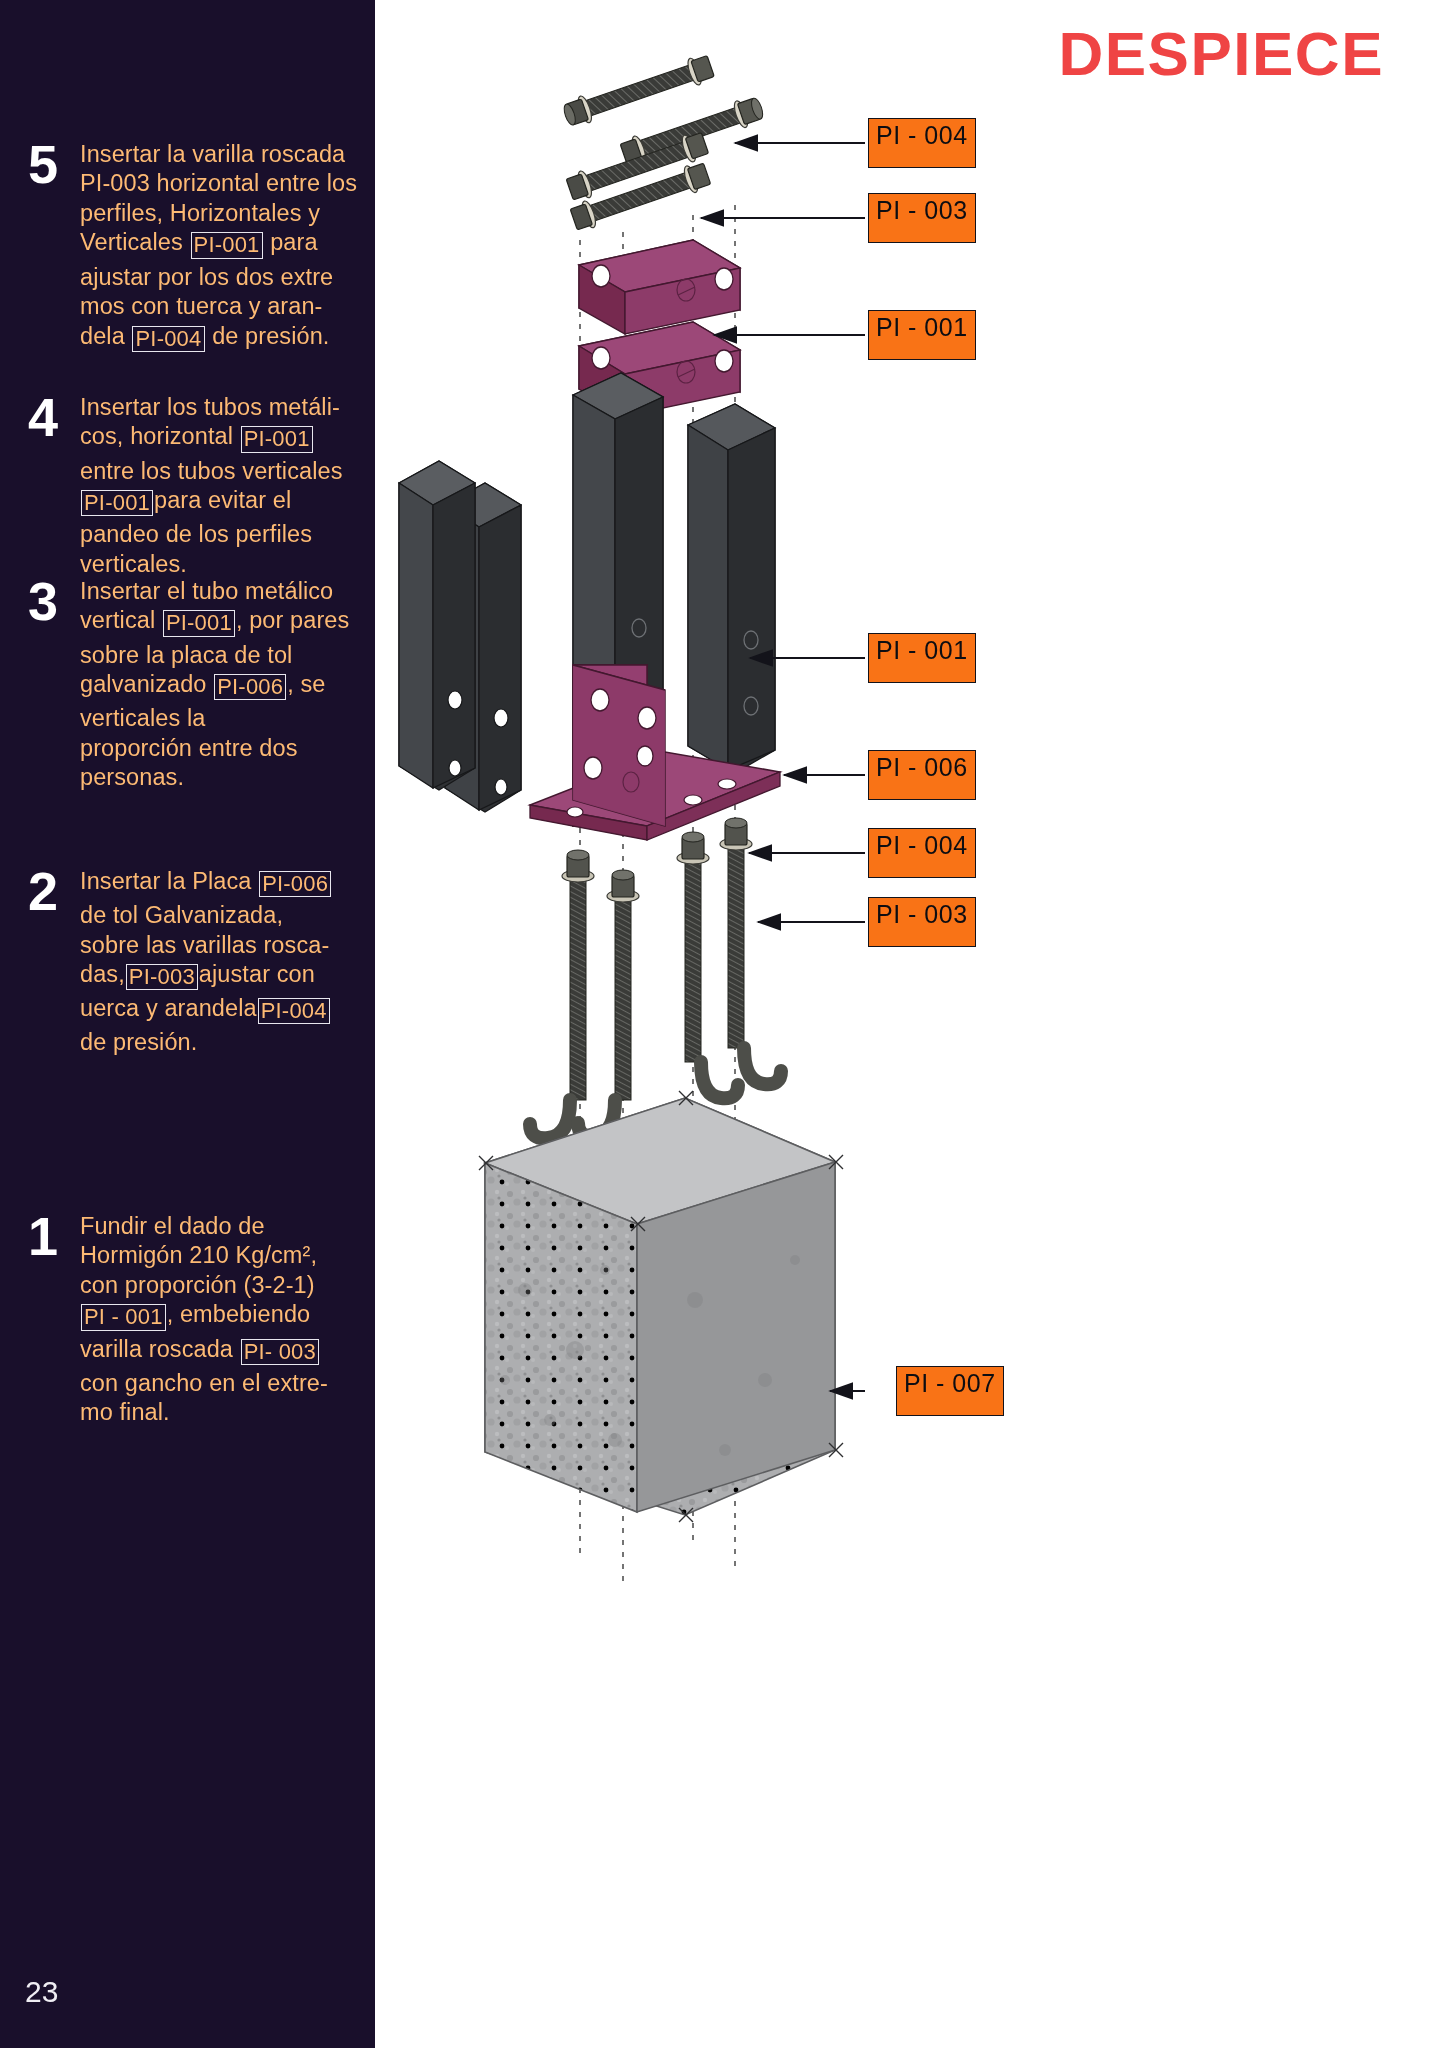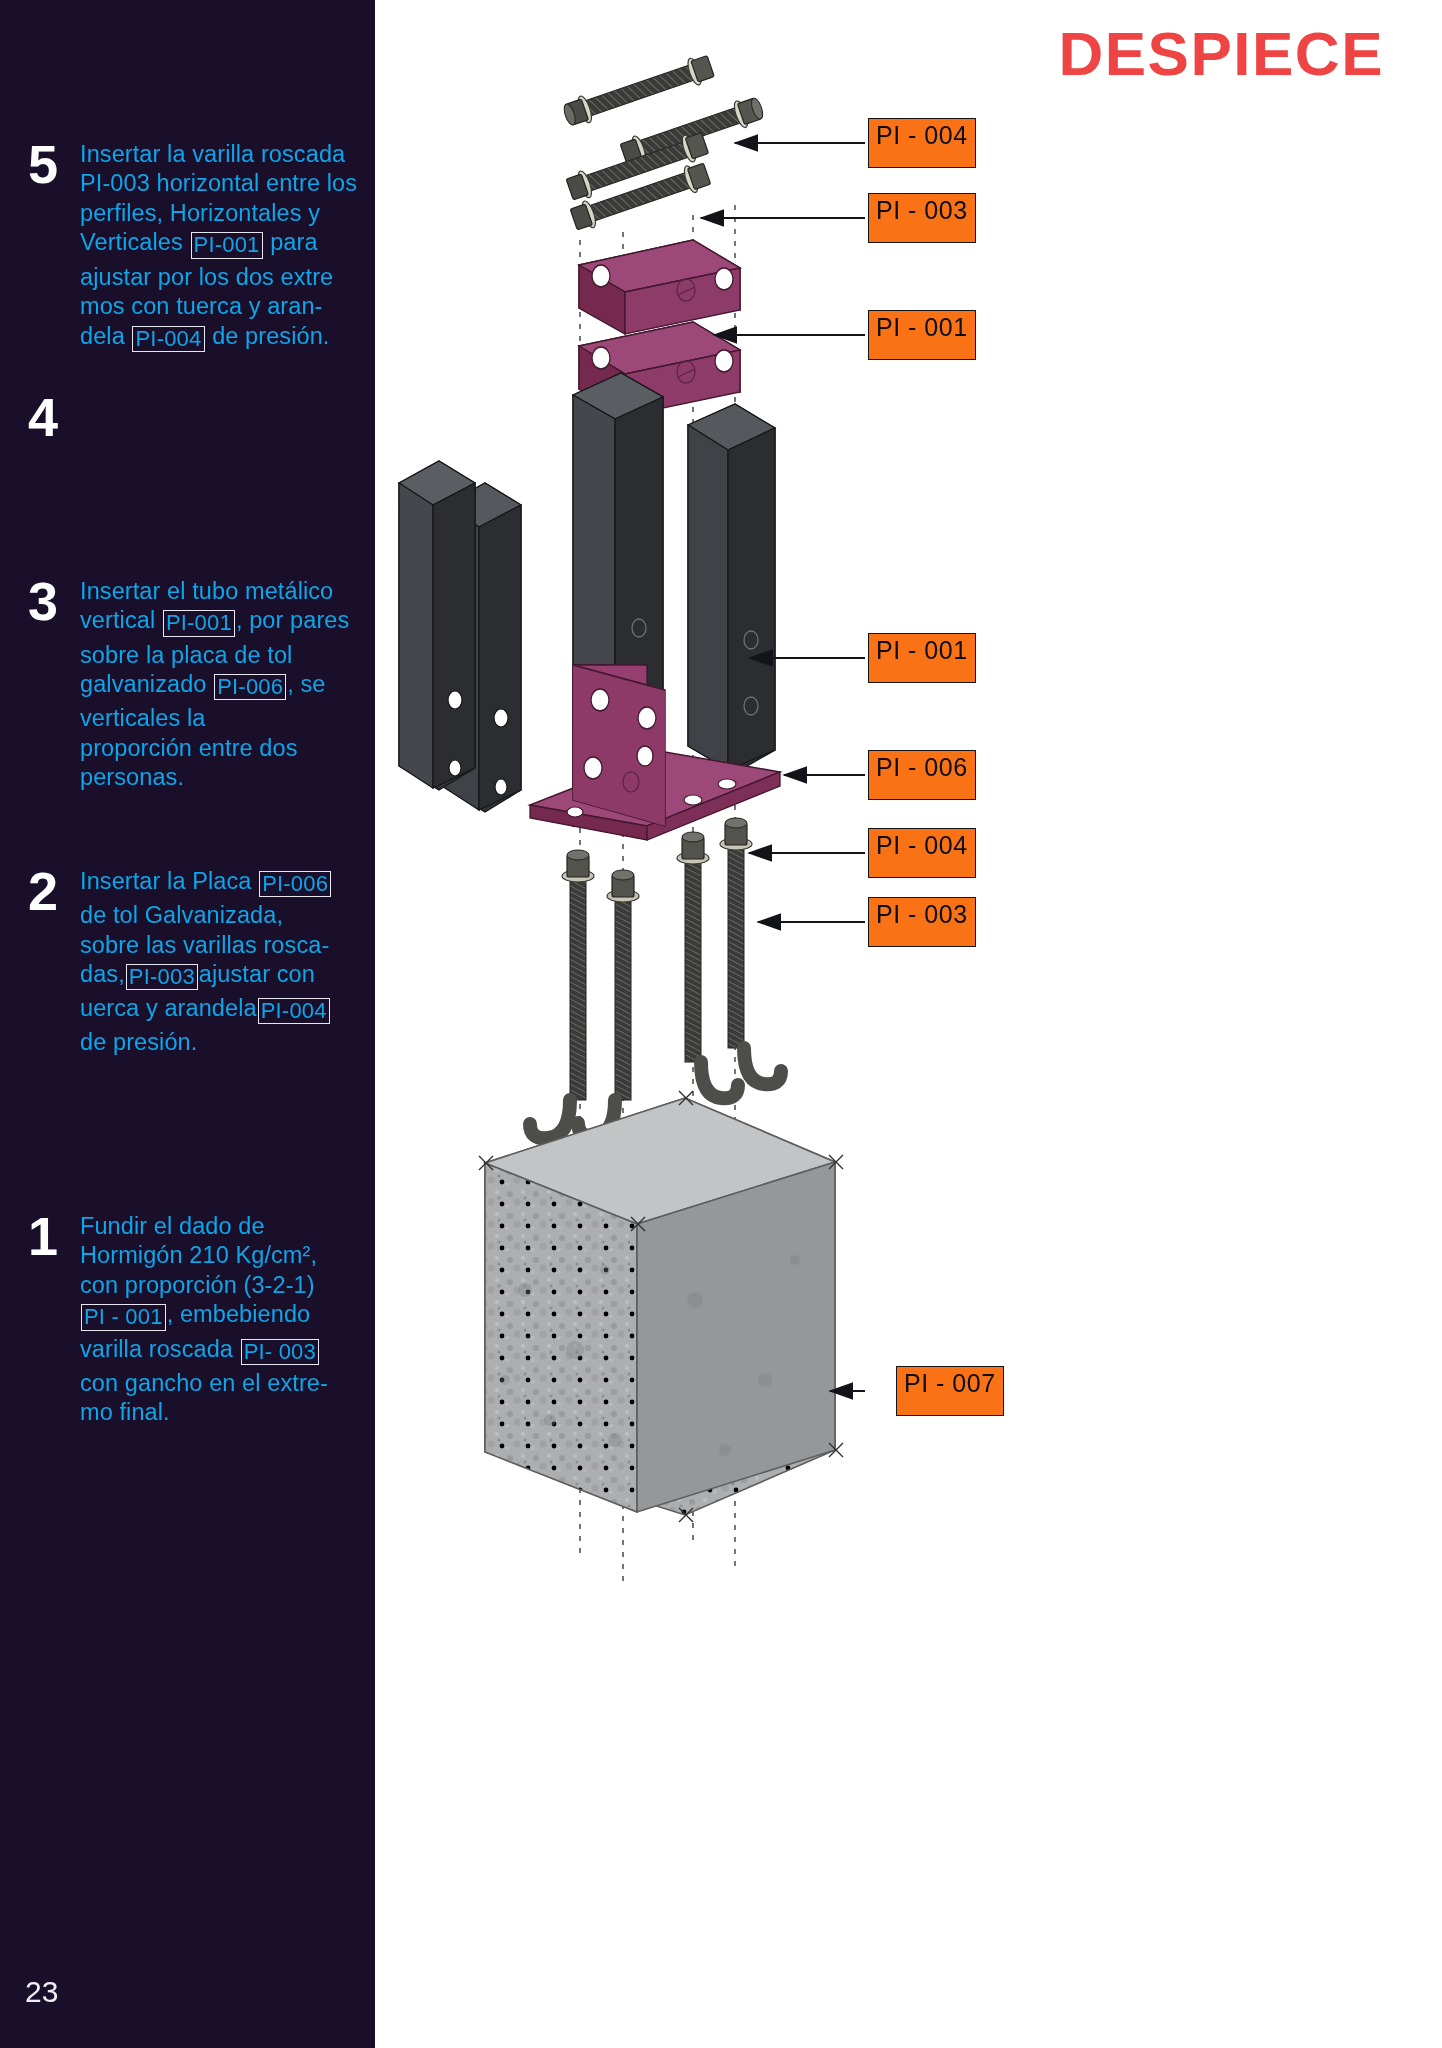--- a/index.html
+++ b/index.html
@@ -37,21 +37,21 @@
     font-weight: 700;
     line-height: 0.82;
     color: #ffffff;
     letter-spacing: -1px;
     padding-top: 2px;
   }
   .step-body {
     flex: 1 1 auto;
     font-size: 23.5px;
     line-height: 1.255;
-    color: #0ea5e9;
+    color: #fdba74;
     font-weight: 300;
     letter-spacing: 0.1px;
     padding-left: 4px;
   }
   .step-body .ln { display: block; white-space: nowrap; }
 
   
   .ref {
     display: inline-block;
     border: 1.4px solid #e8e6ee;
@@ -126,20 +126,28 @@
           <span class="ln">perfiles, Horizontales y</span>
           <span class="ln">Verticales <span class="ref">PI-001</span> para</span>
           <span class="ln">ajustar por los dos extre</span>
           <span class="ln">mos con tuerca y aran-</span>
           <span class="ln">dela <span class="ref">PI-004</span> de presión.</span>
         </div>
     </div>
 
     <div class="step" style="top:393px">
       <div class="step-num">4</div>
+      <div class="step-body">
+          <span class="ln">Insertar los tubos metáli-</span>
+          <span class="ln">cos, horizontal <span class="ref">PI-001</span></span>
+          <span class="ln">entre los tubos verticales</span>
+          <span class="ln"><span class="ref">PI-001</span>para evitar el</span>
+          <span class="ln">pandeo de los perfiles</span>
+          <span class="ln">verticales.</span>
+        </div>
     </div>
 
     <div class="step" style="top:577px">
       <div class="step-num">3</div>
       <div class="step-body">
           <span class="ln">Insertar el tubo metálico</span>
           <span class="ln">vertical <span class="ref">PI-001</span>, por pares</span>
           <span class="ln">sobre la placa de tol</span>
           <span class="ln">galvanizado <span class="ref">PI-006</span>, se</span>
           <span class="ln">verticales la</span>

